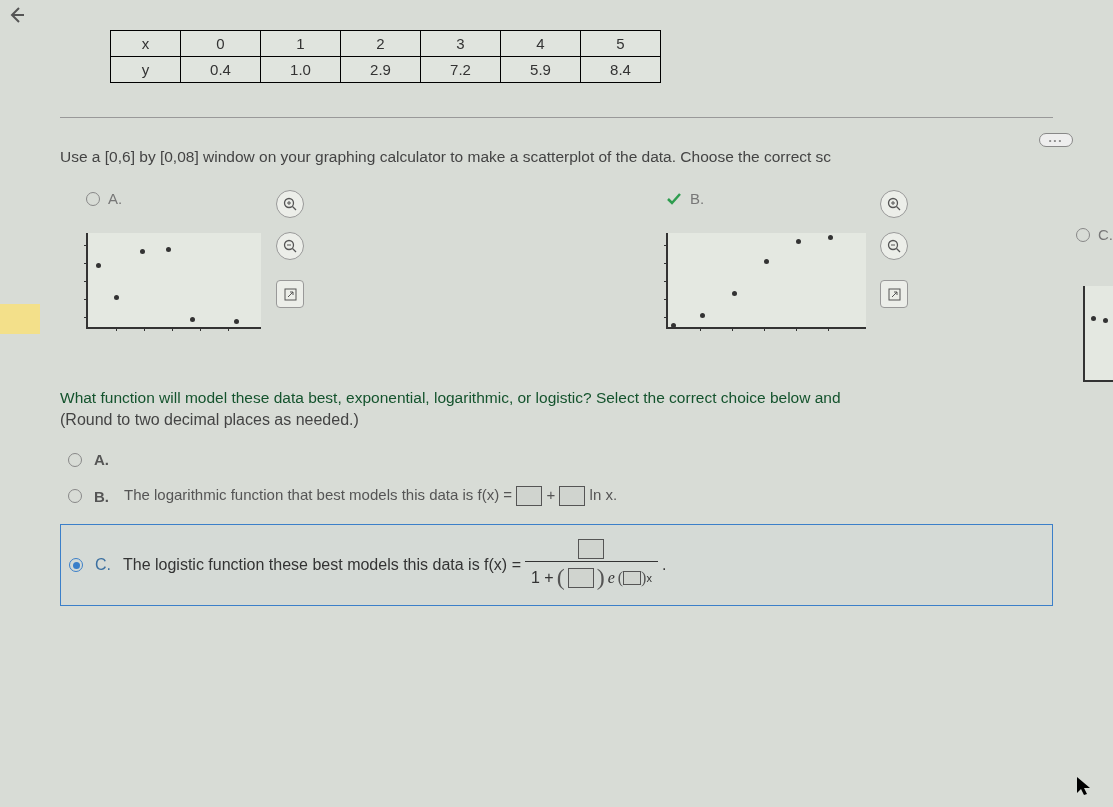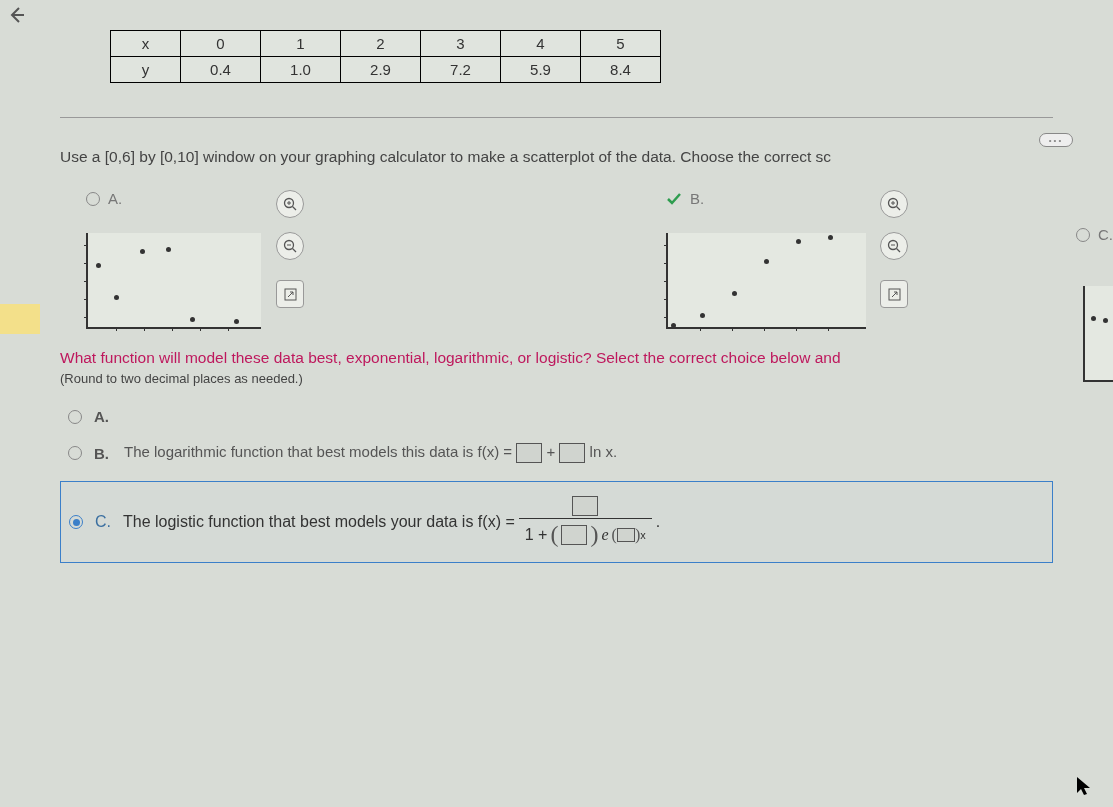--- a/index.html
+++ b/index.html
@@ -140,22 +140,22 @@
     position:absolute;
     right:0;
     top:286px;
     width:30px;
     height:96px;
     border-left:2px solid #333;
     border-bottom:2px solid #333;
     background:#e4e8e1;
     overflow:hidden;
   }
-  .q2 { font-size:15.5px; color:#be185d; margin: 20px 0 4px 0; }
-  .q2b { font-size:13px; color:#444; margin-bottom: 22px;}
+  .q2 { font-size:15.5px; color:#14532d; margin: 60px 0 4px 0; }
+  .q2b { font-size:16px; color:#444; margin-bottom: 22px;}
   .choice-row {
     display:flex;
     align-items:center;
     gap: 12px;
     font-size:15px;
     color:#555;
     margin: 18px 0 18px 8px;
   }
   .choice-row .letter { font-weight:bold; color:#555; width:18px;}
   .blank {
@@ -240,21 +240,21 @@
       <td>7.2</td>
       <td>5.9</td>
       <td>8.4</td>
     </tr>
   </tbody>
     </table>
 
   <hr class="hr">
   <div class="pill">•••</div>
 
-  <div class="q-text">Use a [0,6] by [0,10] window on your graphing calculator to make a scatterplot of the data. Choose the correct sc</div>
+  <div class="q-text">Use a [0,6] by [0,08] window on your graphing calculator to make a scatterplot of the data. Choose the correct sc</div>
 
   <div class="scatter-row">
 
     <div class="scatter-block">
       <div class="radio-label">
         <span class="radio-circle"></span>
         <span>A.</span>
       </div>
       <div class="plotbox">
         <span class="tick yt" style="top:12px"></span>
@@ -379,21 +379,21 @@
       <span>+</span>
       <span class="blank"></span>
       <span>ln x.</span>
     </span>
   </div>
 
   <div class="selected-box">
     <span class="radio-filled"></span>
     <span class="letter" style="color:#3b6fa0">C.</span>
     <span style="display:flex; align-items:center;">
-      <span>The logistic function that best models your data is f(x) =</span>
+      <span>The logistic function these best models this data is f(x) =</span>
       <span class="frac">
         <span class="num"><span class="blank"></span></span>
         <span class="bar"></span>
         <span class="den" style="display:flex; align-items:center; gap:3px;">
           <span>1 +</span>
           <span class="paren">(</span>
             <span class="blank"></span>
             <span class="paren">)</span>
           <span class="ital">e</span>
           <sup style="font-size:11px; display:flex; align-items:center;">

